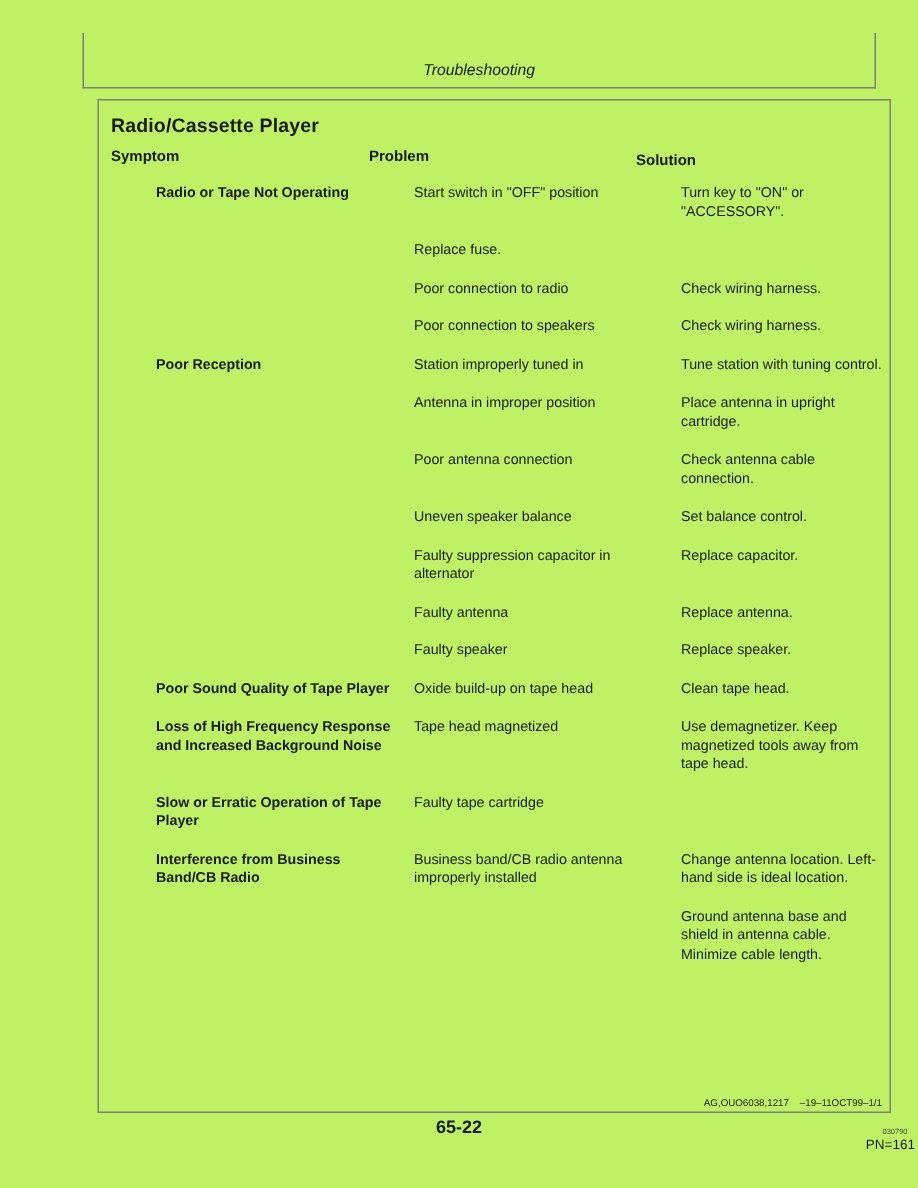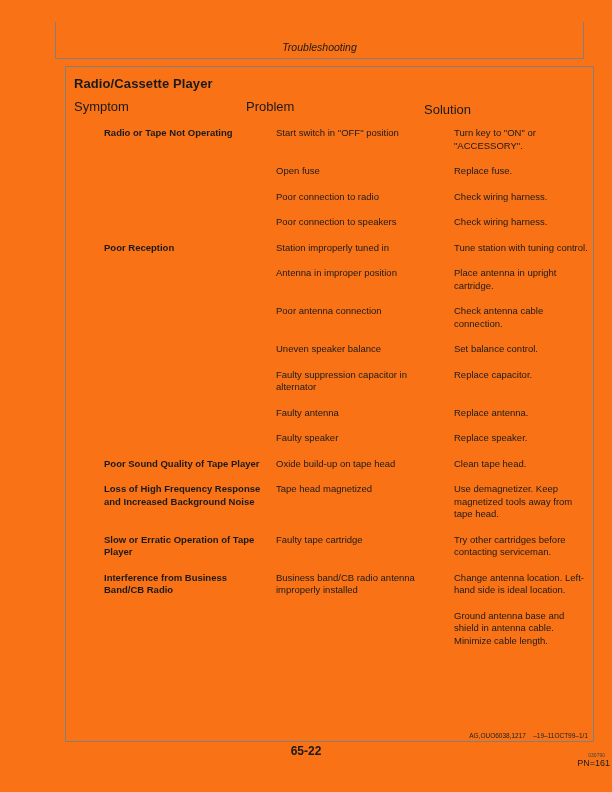--- a/index.html
+++ b/index.html
@@ -1,18 +1,18 @@
 <!DOCTYPE html>
 <html><head>
 <meta charset="utf-8">
 <style>
   html,body { margin:0; padding:0; background:#e8e8e8; }
   .page {
     position:relative; width:612px; height:792px; margin:0 auto;
-    background:#f97316; font-family:"Liberation Sans", sans-serif;
+    background:#bef264; font-family:"Liberation Sans", sans-serif;
     color:#1a1a1a; overflow:hidden;
   }
   
   .running-head {
     position:absolute; left:55px; top:22px; width:529px; height:37px;
     box-sizing:border-box;
     border-left:1px solid #7f7f7f; border-right:1px solid #7f7f7f;
     border-bottom:1px solid #7f7f7f;
     display:flex; align-items:flex-end; justify-content:center;
     padding-bottom:5px; font-style:italic; font-size:10.5px;
@@ -22,21 +22,21 @@
     position:absolute; left:65px; top:66px; width:529px; height:676px;
     box-sizing:border-box; border:1px solid #7f7f7f;
   }
   .section-title {
     margin:9px 0 0 8px; font-size:13px; font-weight:bold;
     letter-spacing:0.1px;
   }
   .tbl-head {
     display:grid; grid-template-columns:172px 178px 1fr;
     padding-left:8px; margin-top:8px;
-    font-size:13px; font-weight:normal;
+    font-size:10px; font-weight:bold;
   }
   .sol-head { position:relative; top:3px; }
   .rows { padding-left:8px; margin-top:13px; }
   .t-row {
     display:grid; grid-template-columns:172px 178px 1fr;
     margin-bottom:13px; font-size:9.5px; line-height:12.5px;margin-left:30px;
   }
   .c-symptom { font-weight:bold; padding-right:10px; }
   .c-problem { padding-right:12px; }
   .c-solution { padding-right:2px; }
@@ -76,21 +76,20 @@
 
     <div class="rows">
       <div class="t-row">
         <div class="c-symptom">Radio or Tape Not Operating</div>
         <div class="c-problem">Start switch in "OFF" position</div>
         <div class="c-solution">Turn key to "ON" or "ACCESSORY".</div>
       </div>
 
       <div class="t-row">
         <div class="c-symptom"></div>
-        <div class="c-problem">Open fuse</div>
         <div class="c-solution">Replace fuse.</div>
       </div>
 
       <div class="t-row">
         <div class="c-symptom"></div>
         <div class="c-problem">Poor connection to radio</div>
         <div class="c-solution">Check wiring harness.</div>
       </div>
 
       <div class="t-row">
@@ -150,21 +149,20 @@
 
       <div class="t-row">
         <div class="c-symptom">Loss of High Frequency Response and Increased Background Noise</div>
         <div class="c-problem">Tape head magnetized</div>
         <div class="c-solution">Use demagnetizer. Keep magnetized tools away from tape head.</div>
       </div>
 
       <div class="t-row">
         <div class="c-symptom">Slow or Erratic Operation of Tape Player</div>
         <div class="c-problem">Faulty tape cartridge</div>
-        <div class="c-solution">Try other cartridges before contacting serviceman.</div>
       </div>
 
       <div class="t-row">
         <div class="c-symptom">Interference from Business Band/CB Radio</div>
         <div class="c-problem">Business band/CB radio antenna improperly installed</div>
         <div class="c-solution">Change antenna location. Left-hand side is ideal location.</div>
       </div>
 
       <div class="t-row">
         <div class="c-symptom"></div>

